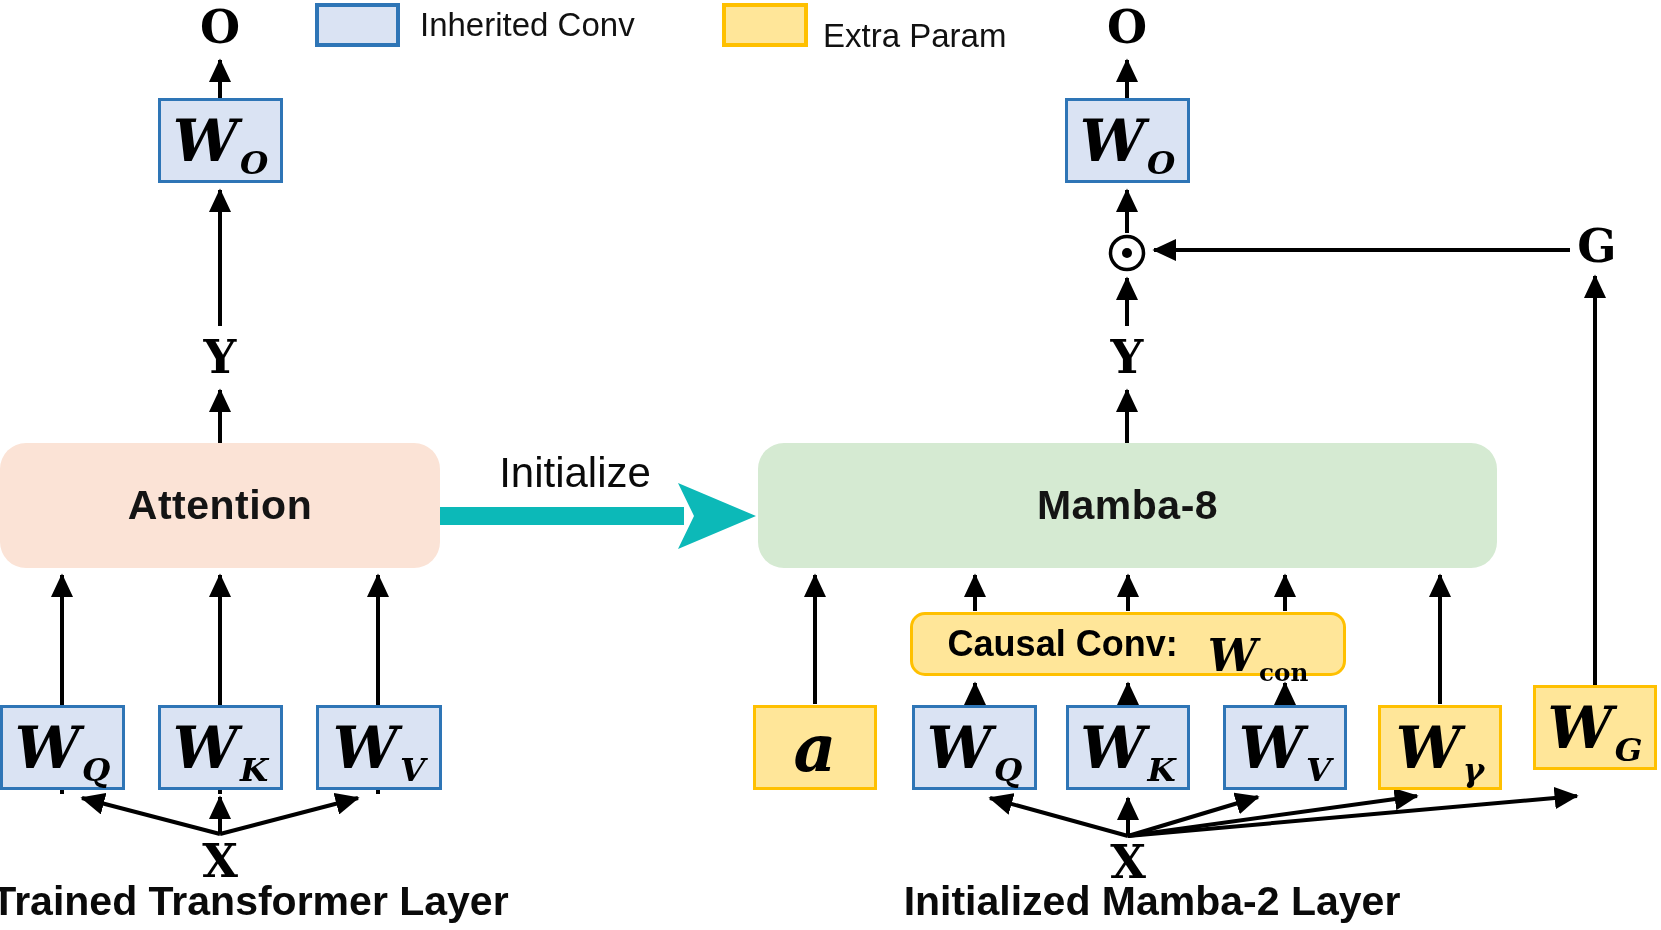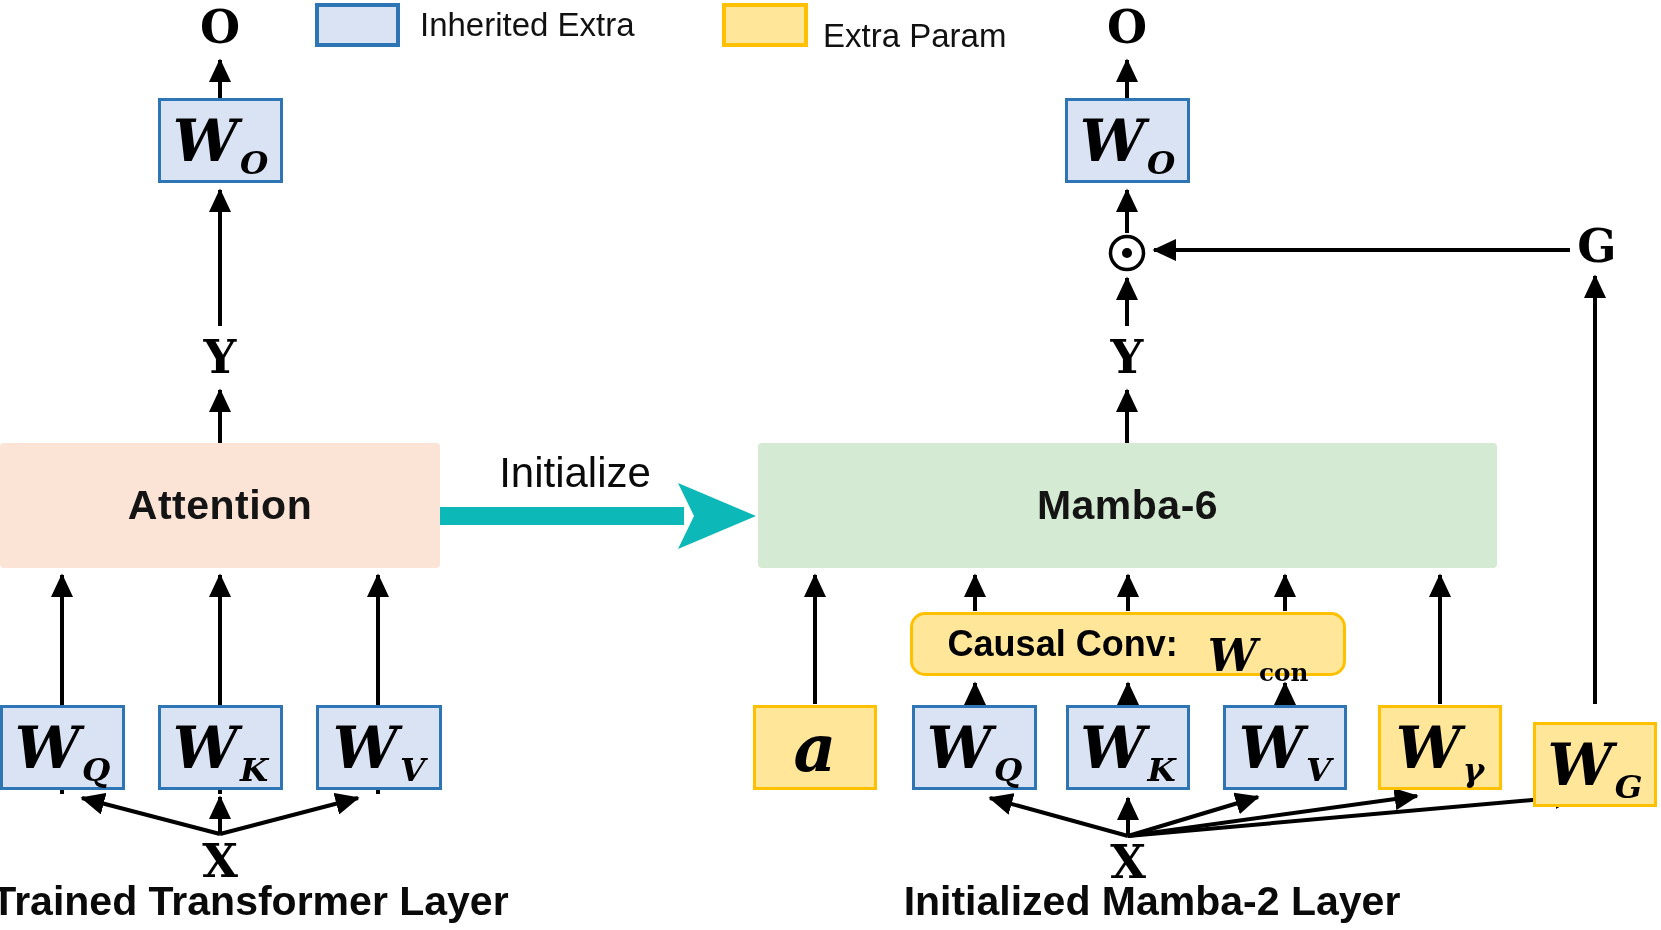--- a/index.html
+++ b/index.html
@@ -4,21 +4,21 @@
 <style>
   html,body{margin:0;padding:0;background:#ffffff;}
   #canvas{position:relative;width:1661px;height:930px;background:#ffffff;overflow:hidden;
           font-family:"Liberation Sans",sans-serif;}
   #wires{position:absolute;left:0;top:0;z-index:1;}
   
   .pbox{position:absolute;box-sizing:border-box;display:flex;align-items:center;justify-content:center;z-index:2;}
   .pbox.blue{background:#dae3f3;border:3.5px solid #2e75b6;}
   .pbox.yellow{background:#ffe699;border:3.5px solid #ffc000;}
   
-  .block{position:absolute;box-sizing:border-box;border-radius:4px;display:flex;align-items:center;justify-content:center;
+  .block{position:absolute;box-sizing:border-box;border-radius:26px;display:flex;align-items:center;justify-content:center;
          font-weight:bold;font-size:41px;color:#141414;z-index:2;letter-spacing:0.5px;}
   .block.peach{background:#fbe3d6;}
   .block.green{background:#d5ead2;}
   
   .mvar{font-family:"DejaVu Serif",serif;font-weight:700;font-style:italic;font-size:58px;color:#000;line-height:1;}
   .mvar sub{font-size:0.56em;font-style:inherit;line-height:0;vertical-align:-0.42em;margin-left:2px;}
   .mvar sub.upright{font-style:normal;}
   .avar{font-family:"DejaVu Serif",serif;font-weight:700;font-style:italic;font-size:66px;color:#000;line-height:1;}
   
   .var{position:absolute;transform:translate(-50%,-50%);font-family:"DejaVu Serif",serif;font-weight:700;
@@ -87,21 +87,21 @@
       <circle cx="1127" cy="253" r="5" fill="#000"></circle>
     </g>
 
     <g fill="#0cb9b8">
       <rect x="440" y="507" width="244" height="18"></rect>
       <polygon points="678,483 756,516 678,549 694,516"></polygon>
     </g>
   </svg>
 
   <div class="swatch" style="left:315px;top:3px;width:85px;height:44px;background:#dae3f3;border:4px solid #2e75b6;"></div>
-  <div class="legend-label" style="left:420px;top:3px;">Inherited Extra</div>
+  <div class="legend-label" style="left:420px;top:3px;">Inherited Conv</div>
   <div class="swatch" style="left:722px;top:3px;width:86px;height:44px;background:#ffe699;border:4px solid #ffc000;"></div>
   <div class="legend-label" style="left:823px;top:14px;">Extra Param</div>
 
   <div class="var" style="left:220px;top:27px;">O</div>
 
   <div class="pbox blue" style="left:158px;top:98px;width:125px;height:85px;">
     <span class="mvar"><span>W</span><sub>O</sub></span>
   </div>
 
   <div class="var" style="left:220px;top:357px;">Y</div>
@@ -130,21 +130,21 @@
 
   <div class="pbox blue" style="left:1065px;top:98px;width:125px;height:85px;">
     <span class="mvar"><span>W</span><sub>O</sub></span>
   </div>
 
   <div class="var" style="left:1597px;top:246px;">G</div>
 
   <div class="var" style="left:1127px;top:357px;">Y</div>
 
   <div class="block green" style="left:758px;top:443px;width:739px;height:125px;">
-    <span>Mamba-6</span>
+    <span>Mamba-8</span>
   </div>
 
   <div class="conv" style="left:910px;top:612px;width:436px;height:64px;gap:20px;">
     <span class="prefix">Causal Conv:</span>
     <span class="mvar"><span>W</span><sub class="upright">con</sub></span>
   </div>
 
   <div class="pbox yellow" style="left:753px;top:705px;width:124px;height:85px;">
     <span class="avar">a</span>
   </div>
@@ -153,21 +153,21 @@
   </div>
   <div class="pbox blue" style="left:1066px;top:705px;width:124px;height:85px;">
     <span class="mvar"><span>W</span><sub>K</sub></span>
   </div>
   <div class="pbox blue" style="left:1223px;top:705px;width:124px;height:85px;">
     <span class="mvar"><span>W</span><sub>V</sub></span>
   </div>
   <div class="pbox yellow" style="left:1378px;top:705px;width:124px;height:85px;text-align:right;">
     <span class="mvar"><span>W</span><sub>γ</sub></span>
   </div>
-  <div class="pbox yellow" style="left:1533px;top:722px;width:124px;height:85px;">
+  <div class="pbox yellow" style="left:1533px;top:685px;width:124px;height:85px;">
     <span class="mvar"><span>W</span><sub>G</sub></span>
   </div>
 
   <div class="var" style="left:1128px;top:862px;">X</div>
 
   <div class="sec-title" style="left:1152px;top:878px;">Initialized Mamba-2 Layer</div>
 
 </div>
 
 </body></html>

